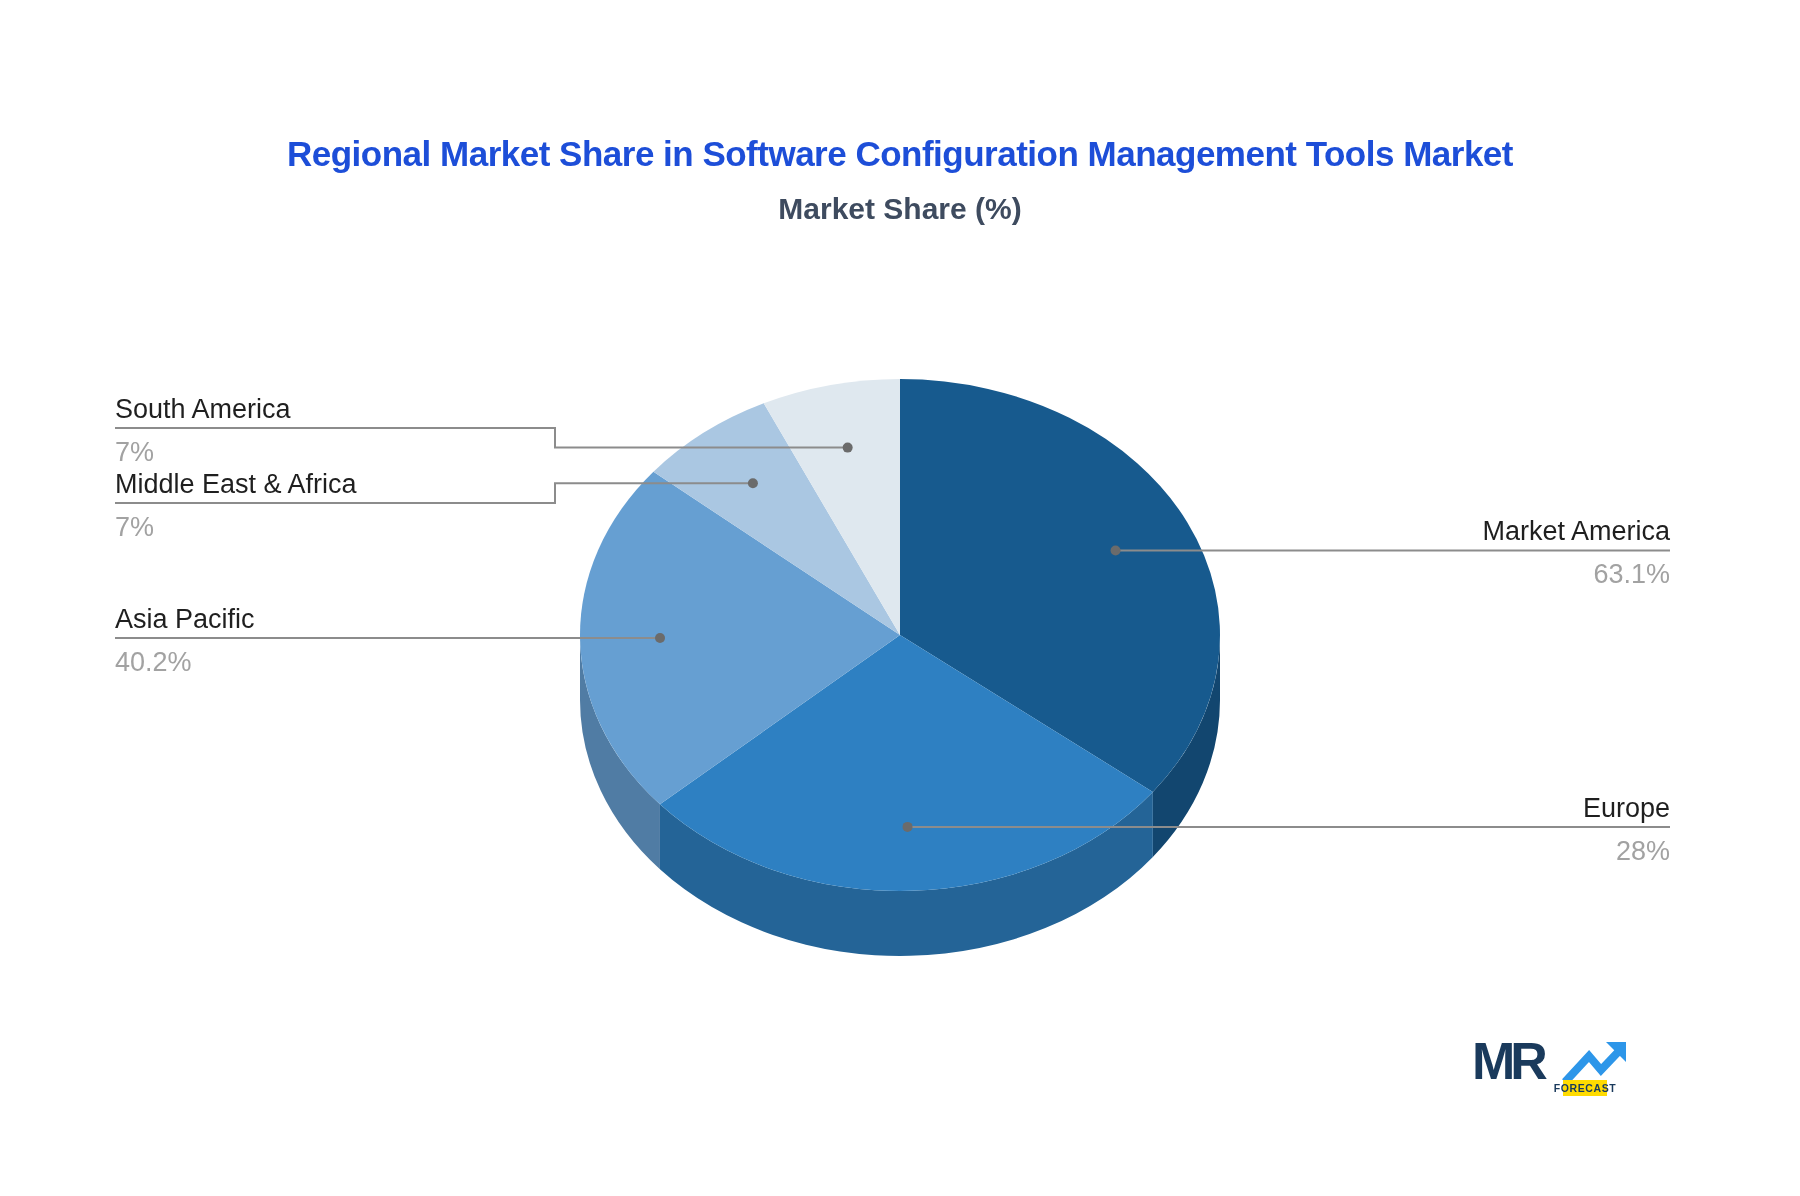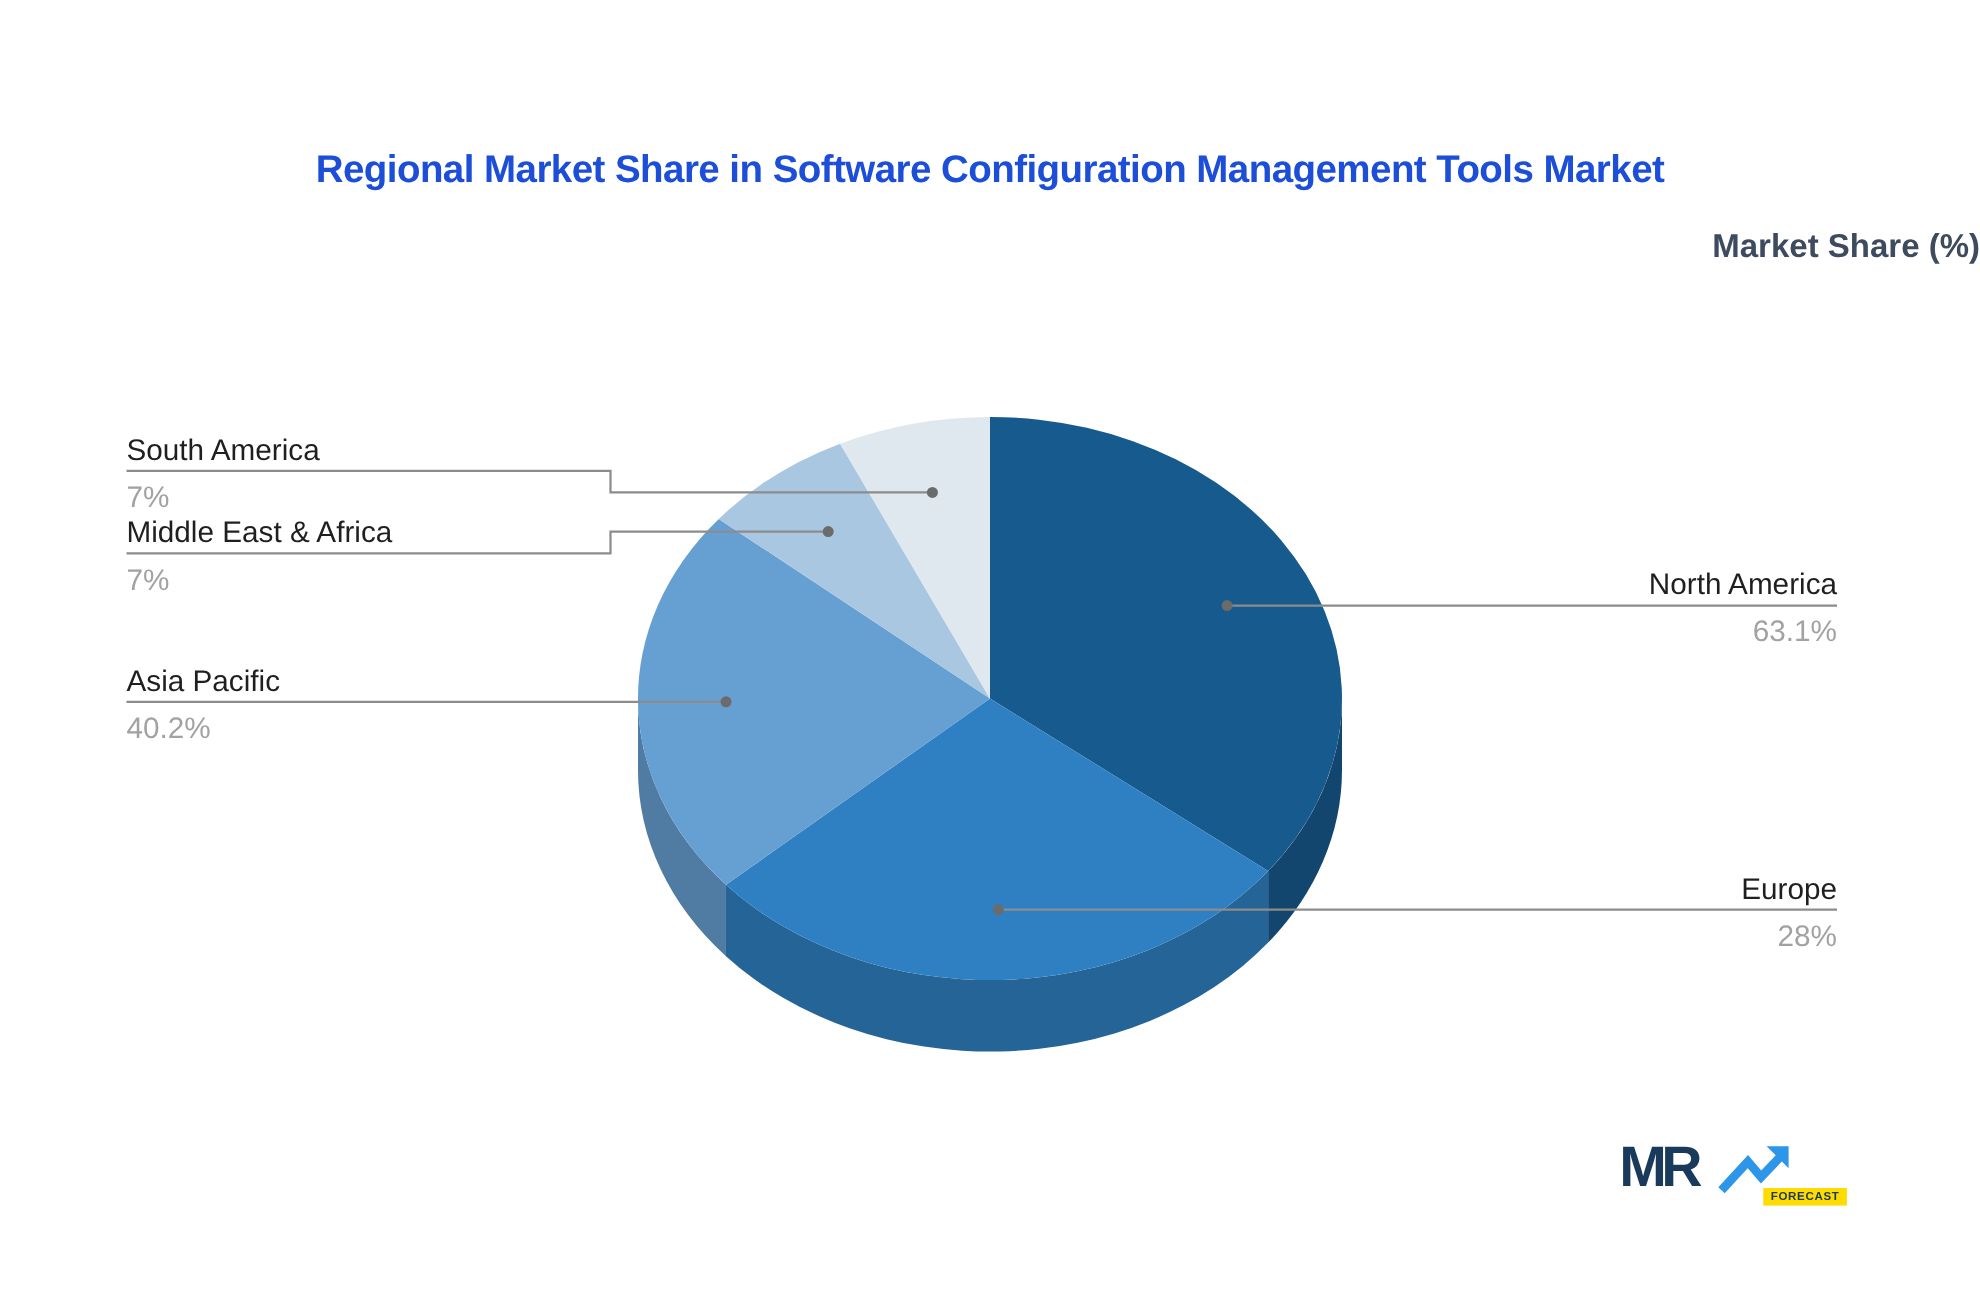--- a/index.html
+++ b/index.html
@@ -5,22 +5,22 @@
   html,body{margin:0;padding:0;background:#ffffff;}
   .page{
     position:relative;width:1800px;height:1196px;background:#ffffff;
     font-family:"Liberation Sans",sans-serif;overflow:hidden;
   }
   .chart-title{
     position:absolute;top:134px;left:0;width:100%;text-align:center;
     font-size:35px;font-weight:700;color:#1d4ed8;letter-spacing:-0.5px;
   }
   .chart-subtitle{
-    position:absolute;top:192px;left:0;width:100%;text-align:right;
-    font-size:30px;font-weight:700;color:#3e4b5f;margin-top:16px;
+    position:absolute;top:192px;left:0;width:100%;text-align:center;
+    font-size:30px;font-weight:700;color:#3e4b5f;
   }
   #pie-svg{position:absolute;left:0;top:0;}
   .lbl{position:absolute;font-size:27px;line-height:34px;white-space:nowrap;}
   .name{color:var(--name-color,#1f1f1f);}
   .val{color:var(--val-color,#a2a2a2);}
   .lbl-na-name{top:514px;right:130px;}
   .lbl-na-val{top:557px;right:130px;}
   .lbl-eu-name{top:791px;right:130px;}
   .lbl-eu-val{top:834px;right:130px;}
   .lbl-ap-name{top:602px;left:115px;}
@@ -30,22 +30,22 @@
   .lbl-sa-name{top:392px;left:115px;}
   .lbl-sa-val{top:435px;left:115px;}
   
   .logo{position:absolute;left:1472px;top:1038px;width:170px;height:62px;}
   .logo-mr{
     position:absolute;left:0;top:-8px;font-size:52px;font-weight:700;line-height:62px;
     letter-spacing:-5px;color:var(--logo-navy,#1a3a5c);
   }
   .logo-arrow{position:absolute;left:90px;top:2px;}
   .logo-badge{
-    position:absolute;left:91px;top:42px;width:76px;height:16px;
-    background:var(--logo-yellow,#ffdb00);display:flex;align-items:center;justify-content:center;margin-left:40px;
+    position:absolute;left:91px;top:42px;width:44px;height:16px;
+    background:var(--logo-yellow,#ffdb00);display:flex;align-items:center;justify-content:center;
   }
   .logo-badge span{
     font-size:10.5px;font-weight:700;letter-spacing:0.6px;color:var(--logo-navy,#1a3a5c);
   }
 </style>
 </head>
 <body>
 
 <div class="page" style="--name-color: #1f1f1f; --val-color: #a2a2a2; --logo-navy: #1a3a5c; --logo-yellow: #ffdb00;">
 
@@ -66,21 +66,21 @@
       <polyline points="1670,826.9052595902205 907.5385821787507,826.9052595902205" fill="none" stroke="#8c8c8c" stroke-width="2"></polyline>
       <circle cx="907.5385821787507" cy="826.9052595902205" r="5" fill="#6b6b6b"></circle>
       <polyline points="115,638.0158049238696 660.0296082044015,638.0158049238696" fill="none" stroke="#8c8c8c" stroke-width="2"></polyline>
       <circle cx="660.0296082044015" cy="638.0158049238696" r="5" fill="#6b6b6b"></circle>
       <polyline points="115,503 555,503 555,483.29023762386737 752.9023071232858,483.29023762386737" fill="none" stroke="#8c8c8c" stroke-width="2"></polyline>
       <circle cx="752.9023071232858" cy="483.29023762386737" r="5" fill="#6b6b6b"></circle>
       <polyline points="115,428 555,428 555,447.6239817077605 847.6456220648298,447.6239817077605" fill="none" stroke="#8c8c8c" stroke-width="2"></polyline>
       <circle cx="847.6456220648298" cy="447.6239817077605" r="5" fill="#6b6b6b"></circle>
     </svg>
 
-  <div class="lbl name lbl-na-name">North America</div>
+  <div class="lbl name lbl-na-name">Market America</div>
   <div class="lbl val  lbl-na-val">63.1%</div>
   <div class="lbl name lbl-eu-name">Europe</div>
   <div class="lbl val  lbl-eu-val">28%</div>
   <div class="lbl name lbl-ap-name">Asia Pacific</div>
   <div class="lbl val  lbl-ap-val">40.2%</div>
   <div class="lbl name lbl-mea-name">Middle East &amp; Africa</div>
   <div class="lbl val  lbl-mea-val">7%</div>
   <div class="lbl name lbl-sa-name">South America</div>
   <div class="lbl val  lbl-sa-val">7%</div>
 

